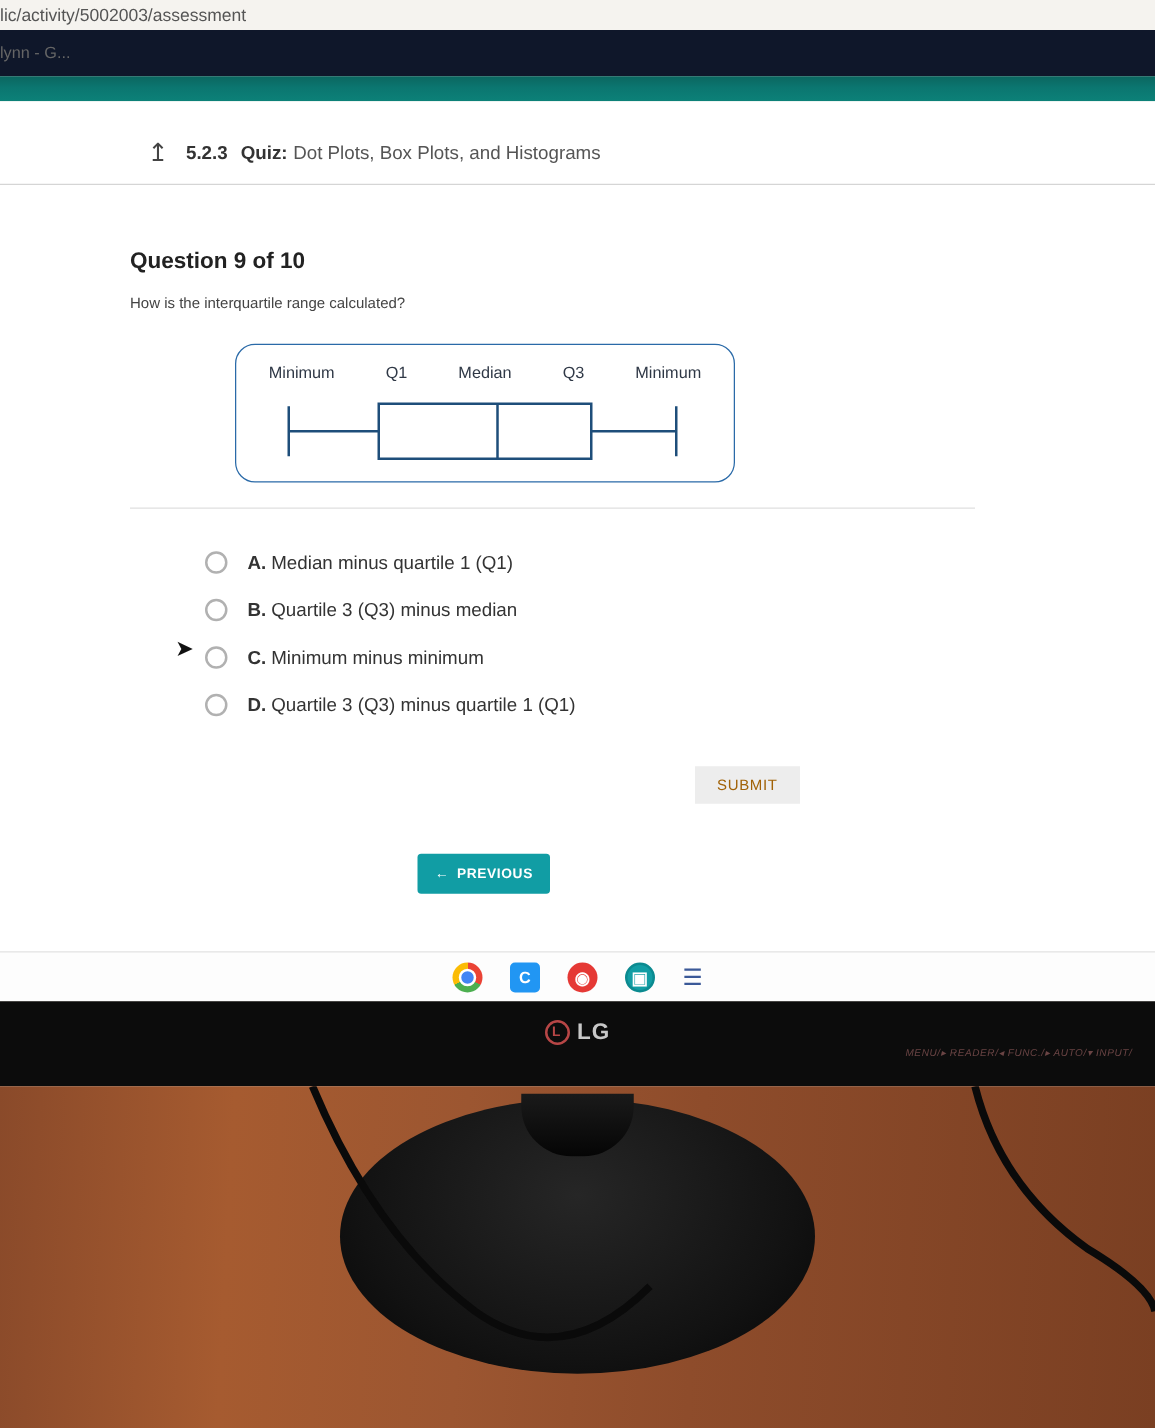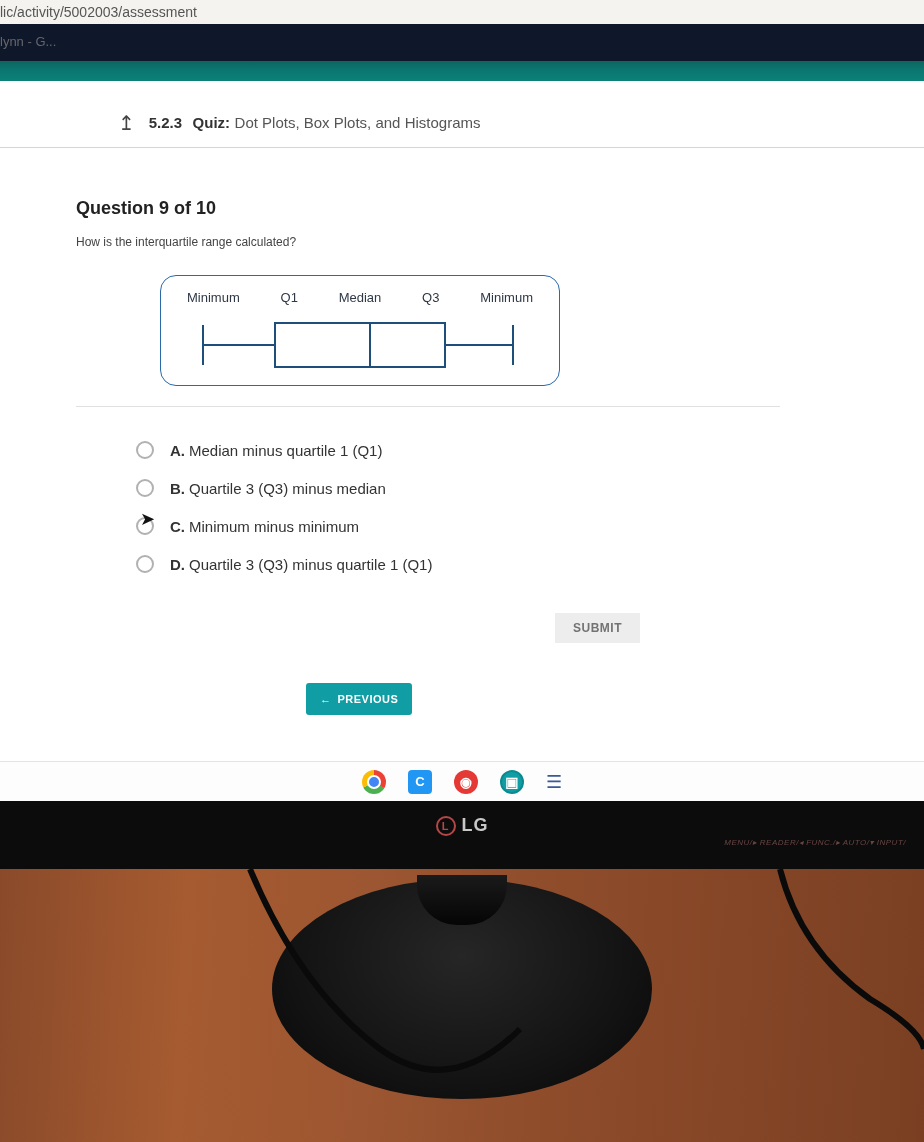--- a/index.html
+++ b/index.html
@@ -40,21 +40,21 @@
     }
     .back-arrow {
       font-size: 20px;
       color: #444;
       line-height: 1;
     }
     .quiz-header .num { font-weight: 700; color: #333; font-size: 15px; }
     .quiz-header .lbl { font-weight: 700; color: #333; font-size: 15px; margin-left: 6px; }
     .quiz-header .ttl { font-weight: 400; color: #555; font-size: 15px; }
     .question-area {
-      padding: 50px 0 0 76px;
+      padding: 50px 0 0 104px;
       max-width: 780px;
     }
     .q-title {
       font-size: 18px;
       font-weight: 700;
       color: #222;
       margin-bottom: 16px;
     }
     .q-prompt {
       font-size: 12px;
@@ -95,23 +95,23 @@
       flex-shrink: 0;
     }
     .opt .letter { font-weight: 700; margin-right: 4px; }
     .submit-row {
       display: flex;
       justify-content: flex-end;
       padding: 30px 140px 0 0;
     }
     .submit-btn {
       background: #ededed;
-      color: #737373;
+      color: #a16207;
       font-size: 12px;
-      font-weight: 700;
+      font-weight: 400;
       letter-spacing: 0.5px;
       padding: 8px 18px;
       border: none;
       text-align: right;
     }
     .prev-row {
       padding: 40px 0 10px 230px;
     }
     .prev-btn {
       background: #119da4;

